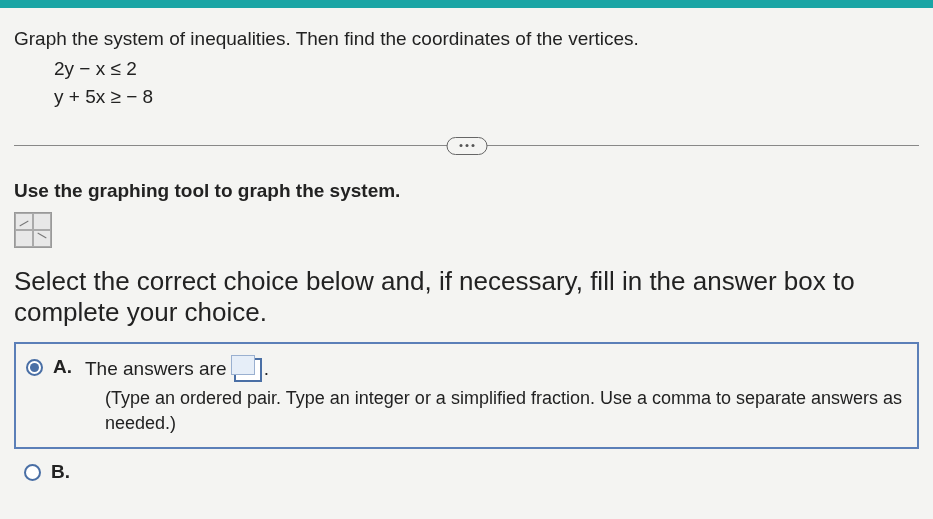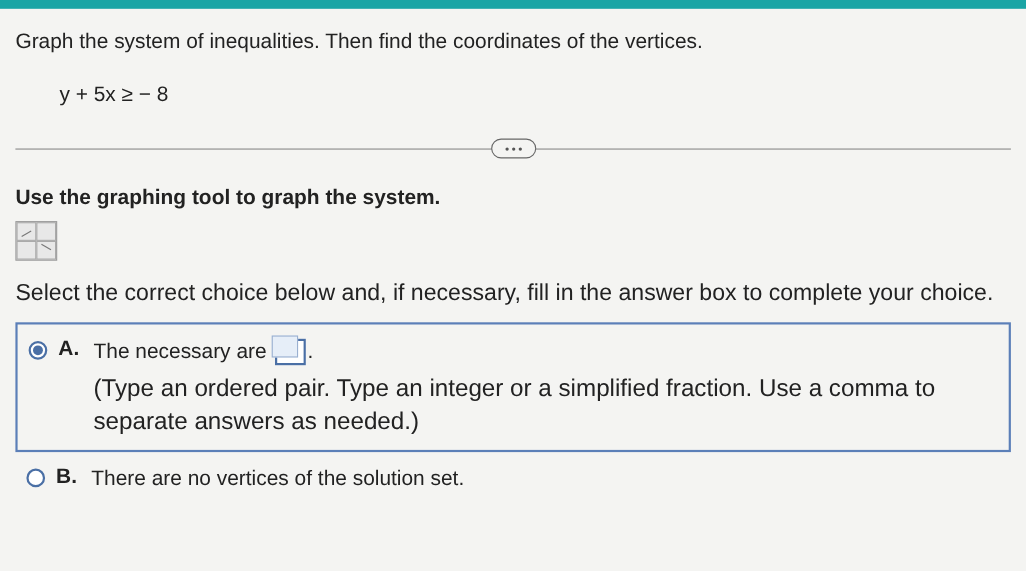--- a/index.html
+++ b/index.html
@@ -14,21 +14,21 @@
     .top-bar {
       height: 8px;
       background: #1aa5a5;
     }
     .content {
       padding: 18px 14px 0 14px;
     }
     .question-text {
       font-size: 19px;
       line-height: 1.4;
-      margin-bottom: 20px;
+      margin-bottom: 2px;
     }
     .equations {
       padding-left: 40px;
       font-size: 19px;
       line-height: 1.5;
     }
     .divider-row {
       position: relative;
       margin-top: 24px;
       margin-bottom: 24px;
@@ -79,21 +79,21 @@
     }
     .graph-tool > div {
       border: 1px solid #aaa;
       position: relative;
     }
     .gt-line {
       position: absolute;
       background: #777;
     }
     .select-instruction {
-      font-size: 21px;
+      font-size: 26px;
       margin-bottom: 14px;
     }
     .choice-box {
       border: 2px solid #5b7fb8;
       padding: 12px 10px 10px 10px;
       display: flex;
       align-items: flex-start;
       gap: 10px;
       margin-bottom: 8px;
     }
@@ -147,33 +147,35 @@
       content: "";
       position: absolute;
       left: -5px;
       top: -5px;
       right: 5px;
       bottom: 5px;
       border: 1px solid #9ab0d0;
       background: #e6eef8;
     }
     .hint {
-      font-size: 22px;
+      font-size: 18px;
       margin-top: 4px;
+      margin-left: 20px;
     }
   </style>
 </head>
 <body>
 
 <div class="top-bar"></div>
 
 <div class="content">
 
   <div class="question-text">Graph the system of inequalities. Then find the coordinates of the vertices.</div>
   <div class="equations">
+    <div>2y − x ≤ 2</div>
     <div>y + 5x ≥ − 8</div>
   </div>
 
   <div class="divider-row">
     <div class="divider-line"></div>
     <div class="expand-pill">
       <span class="dot"></span>
       <span class="dot"></span>
       <span class="dot"></span>
     </div>
@@ -191,24 +193,23 @@
         <span class="gt-line" style="left:3px;top:4px;width:10px;height:1px;transform:rotate(30deg);"></span>
       </div>
   </div>
 
   <div class="select-instruction">Select the correct choice below and, if necessary, fill in the answer box to complete your choice.</div>
 
   <div class="choice-box">
     <div class="radio selected"></div>
     <div class="choice-label">A.</div>
     <div class="choice-body">
-      <span>The necessary are </span><span class="answer-input-box"></span><span>.</span>
+      <span>The answers are </span><span class="answer-input-box"></span><span>.</span>
       <div class="hint">(Type an ordered pair. Type an integer or a simplified fraction. Use a comma to separate answers as needed.)</div>
     </div>
   </div>
 
   <div class="choice-row">
     <div class="radio"></div>
     <div class="choice-label">B.</div>
-    <div class="choice-body">There are no vertices of the solution set.</div>
   </div>
 
 </div>
 
 </body></html>

